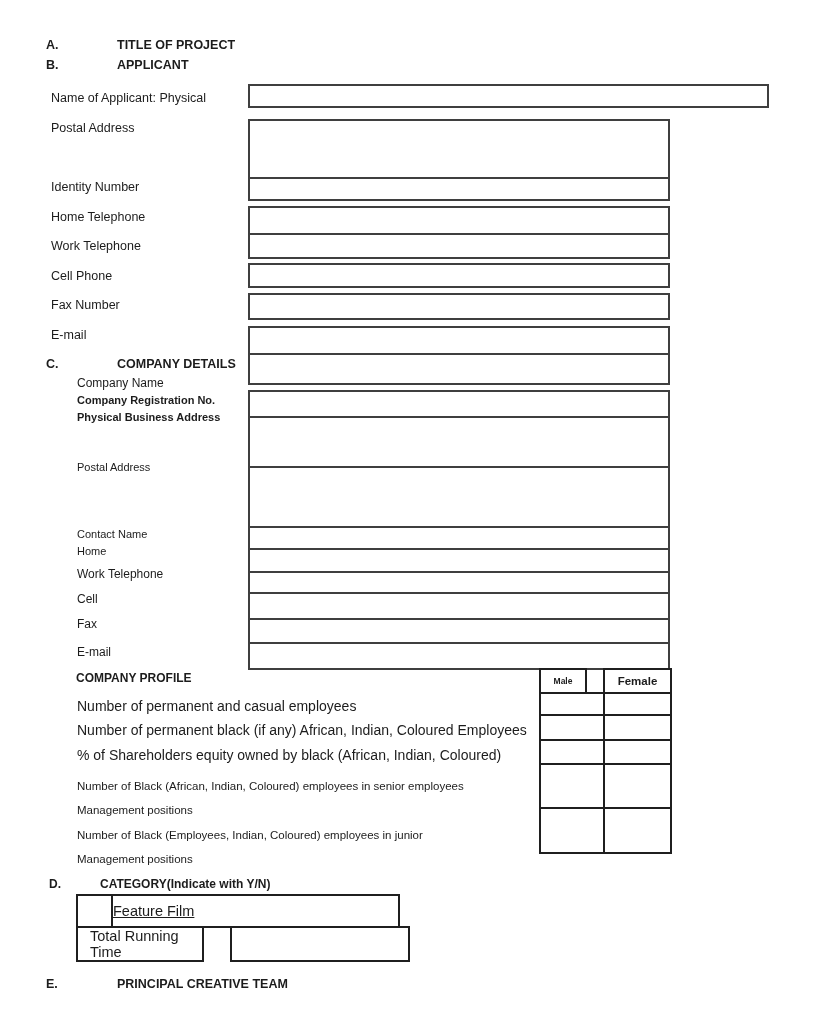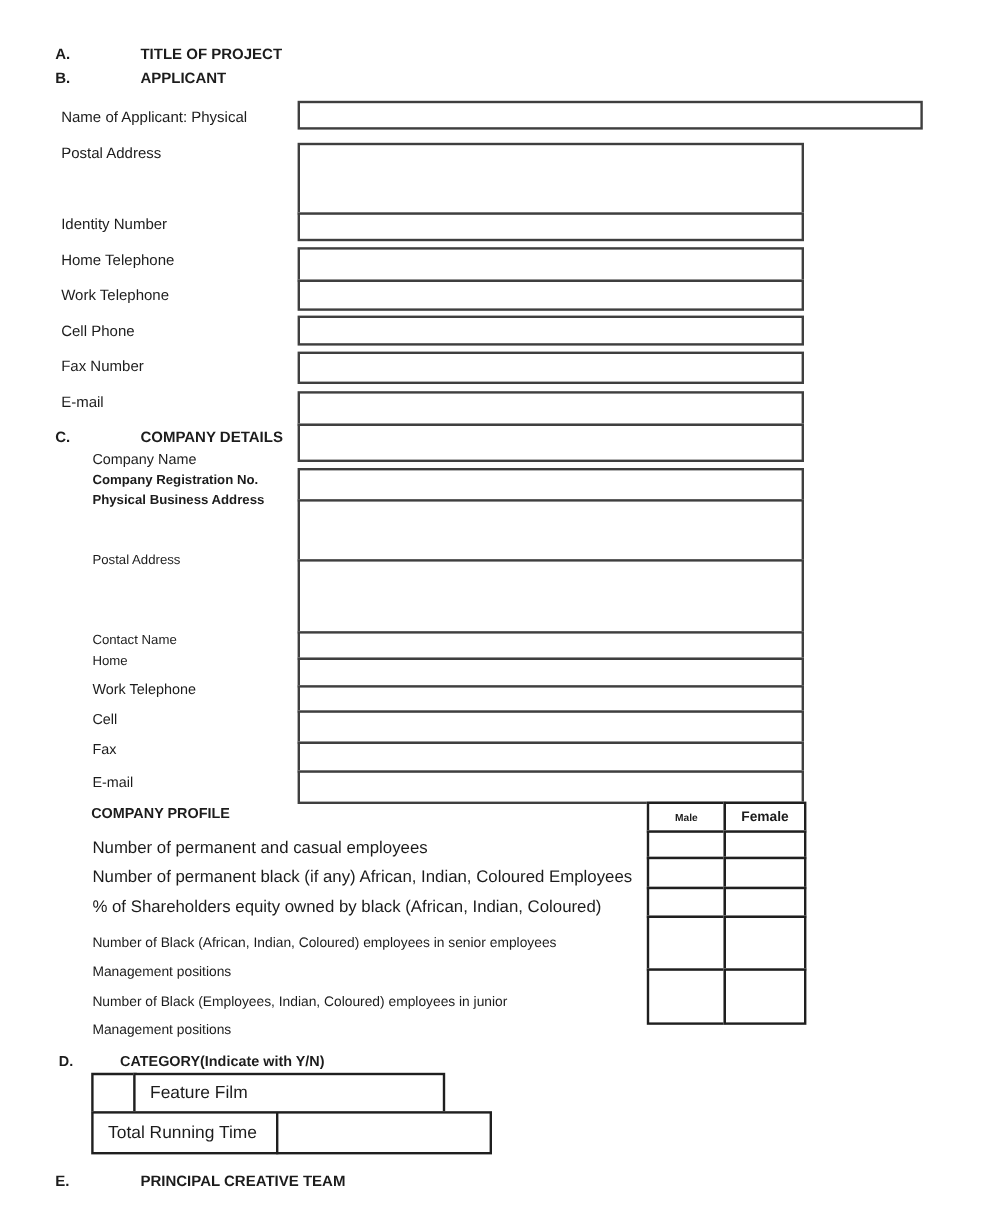--- a/index.html
+++ b/index.html
@@ -102,21 +102,21 @@
   <span class="abs" style="left:76px;top:671px;font-weight:bold;font-size:12px;">COMPANY PROFILE</span>
 
   <span class="abs profile-lbl" style="left:77px;top:698px;">Number of permanent and casual employees</span>
   <span class="abs profile-lbl" style="left:77px;top:722px;">Number of permanent black (if any) African, Indian, Coloured Employees</span>
   <span class="abs profile-lbl" style="left:77px;top:747px;">% of Shareholders equity owned by black (African, Indian, Coloured)</span>
   <span class="abs profile-lbl-sm" style="left:77px;top:780px;">Number of Black (African, Indian, Coloured) employees in senior employees</span>
   <span class="abs profile-lbl-sm" style="left:77px;top:804px;">Management positions</span>
   <span class="abs profile-lbl-sm" style="left:77px;top:829px;">Number of Black (Employees, Indian, Coloured) employees in junior</span>
   <span class="abs profile-lbl-sm" style="left:77px;top:853px;">Management positions</span>
 
-  <div class="cell cell-hdr" style="left:539px;top:668px;width:66px;height:26px;font-size:8.5px;">Male</div>
+  <div class="cell cell-hdr" style="left:539px;top:668px;width:48px;height:26px;font-size:8.5px;">Male</div>
   <div class="cell cell-hdr" style="left:603px;top:668px;width:69px;height:26px;font-size:11.5px;">Female</div>
 
   <div class="cell" style="left:539px;top:692px;width:66px;height:24px;"></div>
   <div class="cell" style="left:603px;top:692px;width:69px;height:24px;"></div>
 
   <div class="cell" style="left:539px;top:714px;width:66px;height:27px;"></div>
   <div class="cell" style="left:603px;top:714px;width:69px;height:27px;"></div>
 
   <div class="cell" style="left:539px;top:739px;width:66px;height:26px;"></div>
   <div class="cell" style="left:603px;top:739px;width:69px;height:26px;"></div>
@@ -124,24 +124,24 @@
   <div class="cell" style="left:539px;top:763px;width:66px;height:46px;"></div>
   <div class="cell" style="left:603px;top:763px;width:69px;height:46px;"></div>
 
   <div class="cell" style="left:539px;top:807px;width:66px;height:47px;"></div>
   <div class="cell" style="left:603px;top:807px;width:69px;height:47px;"></div>
 
   <span class="abs hnum" style="left:49px;top:877px;font-size:12px;">D.</span>
   <span class="abs htitle" style="left:60px;top:877px;font-size:12px;">CATEGORY(Indicate with Y/N)</span>
 
   <div class="cell" style="left:76px;top:894px;width:38px;height:34px;border-right-width:3px;"></div>
-  <div class="cell dcell" style="left:111px;top:894px;width:260px;height:34px;padding-left:12px;">
+  <div class="cell dcell" style="left:111px;top:894px;width:289px;height:34px;text-decoration:underline;">
     <span>Feature Film</span>
   </div>
-  <div class="cell dcell" style="left:76px;top:926px;width:156px;height:36px;padding-left:12px;">
+  <div class="cell dcell" style="left:76px;top:926px;width:128px;height:36px;padding-left:12px;">
     <span>Total Running Time</span>
   </div>
   <div class="cell" style="left:230px;top:926px;width:180px;height:36px;"></div>
 
   <span class="abs hnum" style="left:46px;top:977px;">E.</span>
   <span class="abs htitle" style="left:77px;top:977px;">PRINCIPAL CREATIVE TEAM</span>
 
 </div>
 
 </body></html>

